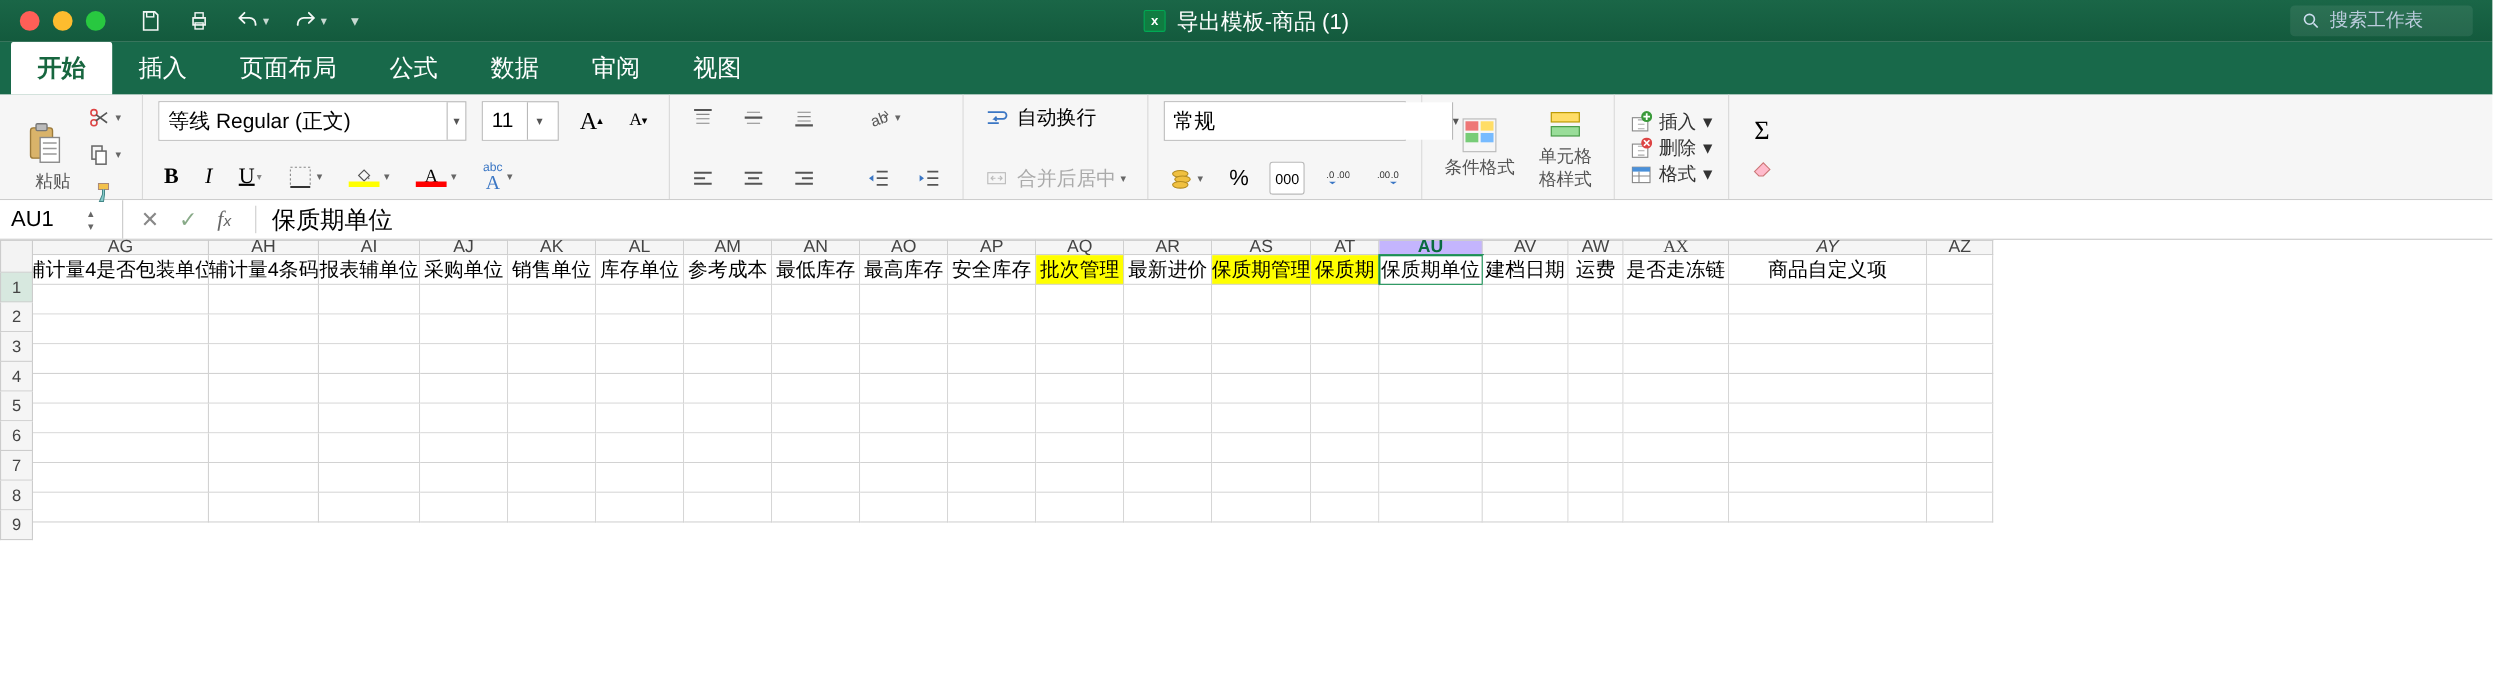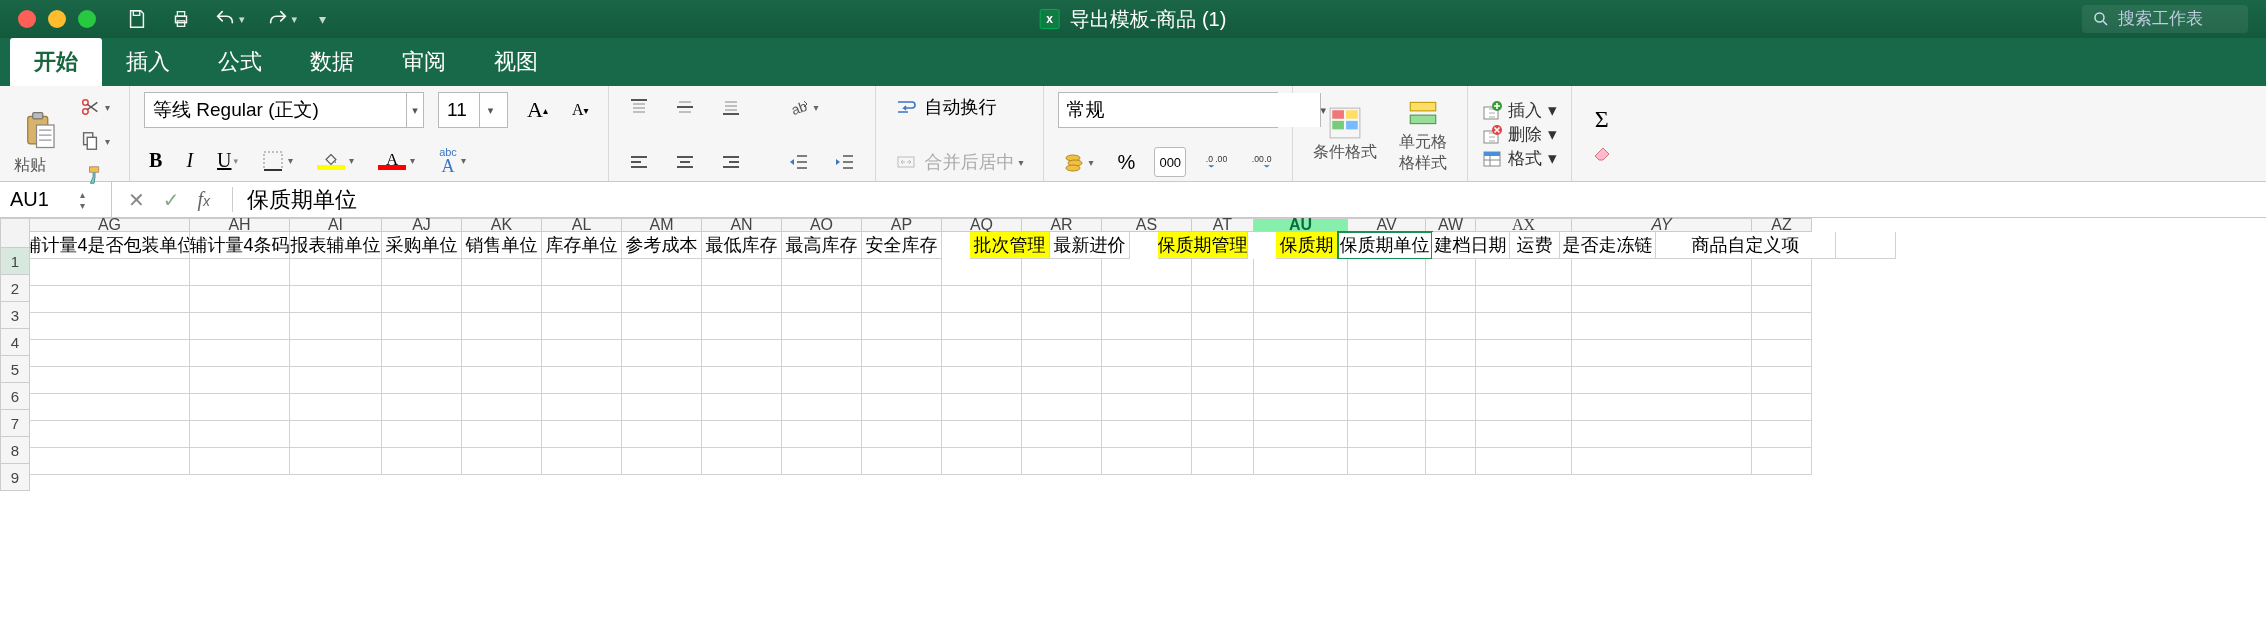--- a/index.html
+++ b/index.html
@@ -34,21 +34,21 @@
   .row.tall { gap:14px; }
   .btn { display:flex; align-items:center; justify-content:center; border:1px solid transparent; padding:2px 4px; min-height:30px; border-radius:3px; }
   .btn.box { border:1px solid #b9b9b9; background:#fff; }
   .btn .dd { font-size:10px; color:#666; margin-left:4px; }
   .lbl { font-size:16px; color:#555; text-align:center; }
   svg.ico { width:22px; height:22px; }
   svg.icoL { width:34px; height:34px; }
   svg.icoXL { width:40px; height:40px; }
 
   
-  .paste-col { display:flex; flex-direction:column; align-items:flex-start; gap:2px; }
+  .paste-col { display:flex; flex-direction:column; align-items:flex-end; gap:2px; }
 
   
   .combo { display:flex; align-items:center; height:36px; border:1px solid #b9b9b9; background:#fff; }
   .combo input { border:none; outline:none; font-size:19px; padding:0 8px; height:100%; }
   .combo .dd-btn { width:22px; height:100%; border-left:1px solid #b9b9b9; display:flex; align-items:center; justify-content:center; font-size:11px; color:#555; }
 
   .vbig { display:flex; flex-direction:column; align-items:center; gap:2px; padding:0 6px; }
   .vbig .lbl { font-size:16px; }
 
   .aa-big { font-family:"Times New Roman",serif; }
@@ -67,28 +67,28 @@
   .fx-label { font-style:italic; font-size:20px; color:#666; font-family:"Times New Roman",serif; }
   .fx-divider { width:1px; height:70%; background:#ccc; margin:0 6px; }
   .formula-input { flex:1; border:none; outline:none; font-size:22px; padding-left:8px; }
 
   
   .grid-wrap { display:flex; height:calc(618px - 38px - 48px - 96px - 36px); }
   .corner { width:30px; height:30px; border:1px solid #ccc; background:#f3f3f3; flex:none; }
   .grid-inner { display:flex; flex-direction:column; width:100%; }
   .col-headers { display:flex; height:14px; }
   .ch { border:1px solid #ccc; border-left:none; background:#f5f5f5; font-size:16px; color:#444; display:flex; align-items:center; justify-content:center; flex:none; }
-  .ch.active { background:#86efac; color:#0a6b3f; font-weight:600; }
+  .ch.active { background:#c4b5fd; color:#0a6b3f; font-weight:600; }
   .row-headers { display:flex; flex-direction:column; width:30px; flex:none; }
   .rh { height:27px; border:1px solid #ccc; border-top:none; background:#f5f5f5; display:flex; align-items:center; justify-content:center; font-size:15px; color:#444; flex:none; }
   .rh.active { background:#d7e8df; }
   .cells { display:flex; flex-direction:column; }
   .cell-row { display:flex; height:27px; }
   .cell { border-right:1px solid #d2d2d2; border-bottom:1px solid #d2d2d2; font-size:18px; display:flex; align-items:center; justify-content:center; color:#000; flex:none; overflow:hidden; white-space:nowrap; background:#fff; }
-  .cell.hl { background: #ffff00; margin-left: 28px; }
+  .cell.hl { background: #ffff00; }
   .cell.sel { outline:2px solid #1a8f54; outline-offset:-1px; }
   .dimmed { color:#aaa; }
 </style>
 </head>
 <body>
 
 <div class="titlebar">
   <div class="traffic">
     <div class="dot red"></div>
     <div class="dot yellow"></div>
@@ -133,20 +133,21 @@
         <circle cx="10" cy="10" r="6" fill="none" stroke="#cde" stroke-width="2"></circle>
         <path d="M15 15l5 5" stroke="#cde" stroke-width="2"></path>
       </svg>
     <input placeholder="搜索工作表" style="">
   </div>
 </div>
 
 <div class="tabs" id="tabs">
     <div class="tab active">开始</div>
     <div class="tab">插入</div>
+    <div class="tab">页面布局</div>
     <div class="tab">公式</div>
     <div class="tab">数据</div>
     <div class="tab">审阅</div>
     <div class="tab">视图</div>
   </div>
 
 <div class="ribbon">
 
   <div class="group">
     <div class="row">

